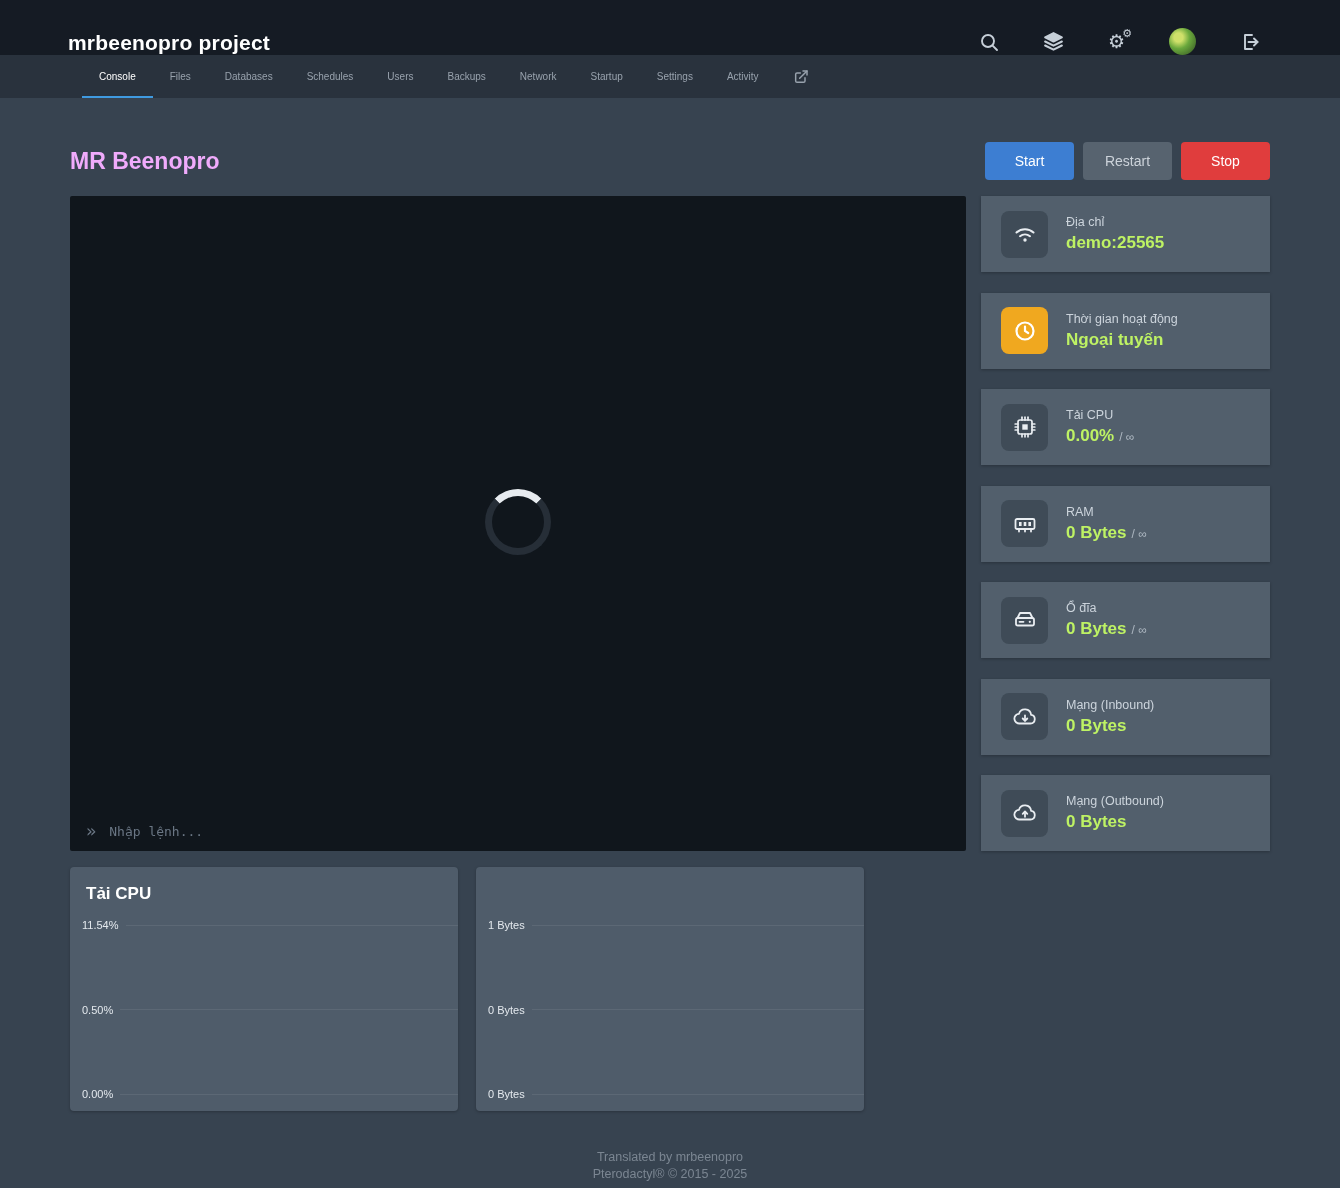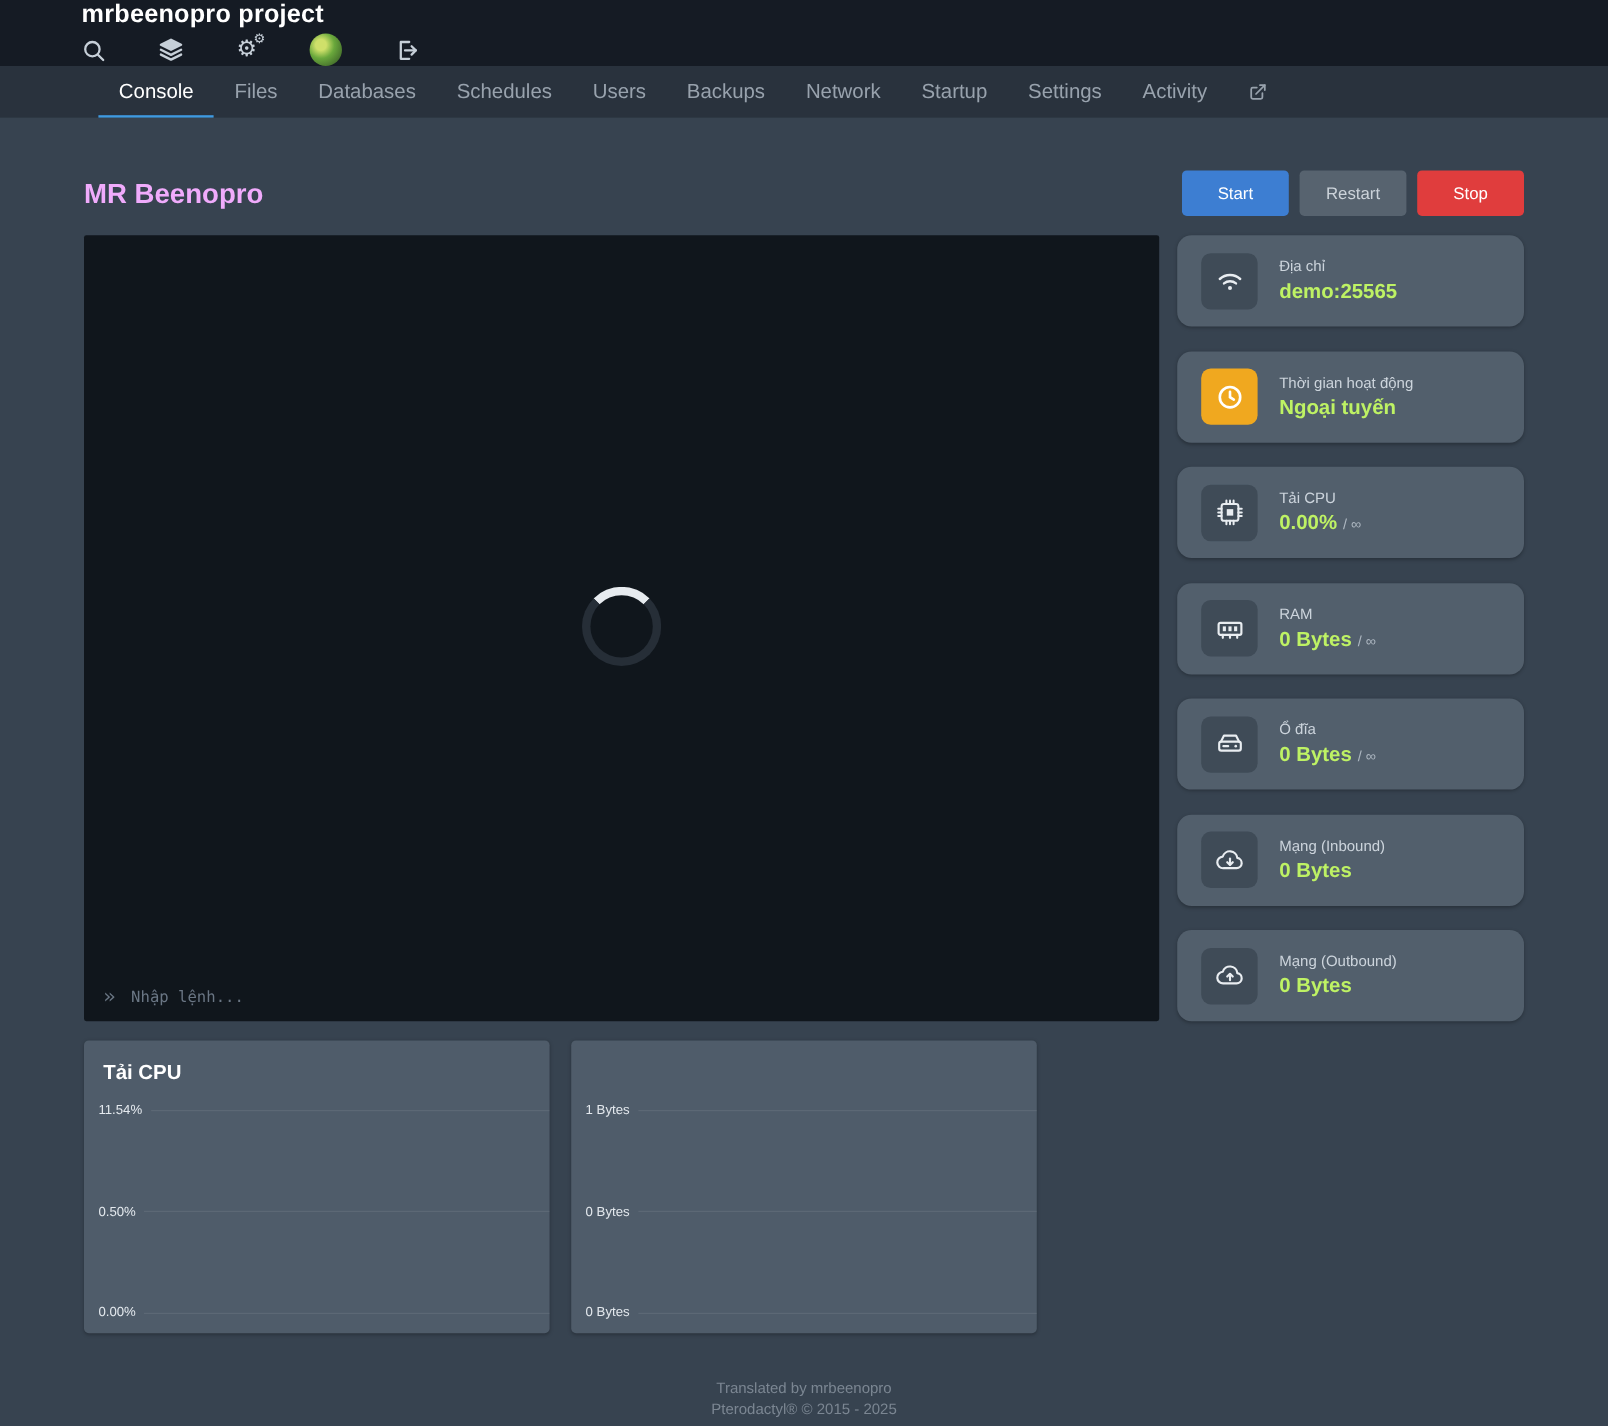--- a/index.html
+++ b/index.html
@@ -1,34 +1,34 @@
 <!DOCTYPE html>
 <html><head>
 <meta charset="utf-8">
 <style>
   * { box-sizing: border-box; }
   html, body { margin: 0; padding: 0; background: #374350; }
   body { font-family: "Liberation Sans", sans-serif; }
   .page { width: 1340px; min-height: 1188px; position: relative; background: #374350; }
 
   
-  .topbar { height: 55px; background: #151b24; display: flex; align-items: flex-start; justify-content: space-between; padding: 0 80px 0 68px; flex-direction: column; }
+  .topbar { height: 55px; background: #151b24; display: flex; align-items: flex-end; justify-content: space-between; padding: 0 80px 0 68px; }
   .topbar-title { color: #ffffff; font-size: 21px; font-weight: 700; letter-spacing: .2px; }
   .topbar-icons { display: flex; align-items: center; gap: 44px; }
   .icon-btn { background: none; border: none; padding: 0; color: #c6cfd8; cursor: pointer; display: flex; align-items: center; justify-content: center; }
   .icon-btn svg { display: block; }
   .cogs { position: relative; font-size: 19px; line-height: 1; color: #c6cfd8; }
   .cog-small { position: absolute; font-size: 11px; top: -4px; right: -7px; }
   .avatar { width: 27px; height: 27px; border-radius: 50%; border: none; cursor: pointer; padding: 0;
             background: radial-gradient(circle at 35% 35%, #cfe06a 0 18%, #6aa83c 45%, #2e4d22 100%); }
 
   
   .subnav { height: 43px; background: #29323d; }
   .subnav-inner { max-width: 1200px; margin: 0 auto; height: 100%; display: flex; align-items: stretch; padding: 0 12px; }
-  .tab { display: flex; align-items: center; padding: 12px 17px; color: #98a2ad; font-size: 17px; cursor: pointer; text-decoration: none; border-bottom: 2px solid transparent; border-top: 2px solid transparent; }
+  .tab { display: flex; align-items: center; padding: 12px 17px; color: #98a2ad; font-size: 10px; cursor: pointer; text-decoration: none; border-bottom: 2px solid transparent; border-top: 2px solid transparent; }
   .tab.active { color: #ffffff; border-bottom-color: #3f9ae0; }
   .tab.icon-tab { color: #98a2ad; }
 
   
   .container { max-width: 1200px; margin: 0 auto; }
   .page-head { display: flex; align-items: center; justify-content: space-between; margin: 44px 0 16px; }
   .page-head h1 { margin: 0; font-size: 23px; font-weight: 700; color: #f0abfc; }
   .power-buttons { display: flex; gap: 9px; }
   .btn { width: 89px; height: 38px; border: none; border-radius: 4px; font-size: 14px; font-family: inherit; cursor: pointer; color: #fff; }
   .btn.start { background: #3d7ed2; }
@@ -41,21 +41,21 @@
   .spinner { position: absolute; left: calc(50% - 33px); top: calc(50% - 35px); width: 66px; height: 66px; border-radius: 50%;
              border: 7px solid #262e37; border-top-color: #e7ebef; animation: spin 1.1s linear infinite; }
   @keyframes spin { to { transform: rotate(360deg); } }
   .console-input-row { position: absolute; left: 0; right: 0; bottom: 0; height: 40px; display: flex; align-items: center; padding: 0 16px; gap: 11px; }
   .prompt { color: #6a7684; font-size: 17px; font-family: "DejaVu Sans Mono", monospace; }
   .console-input { flex: 1; background: transparent; border: none; outline: none; color: #cfd6dd; font-family: "DejaVu Sans Mono", monospace; font-size: 13px; }
   .console-input::placeholder { color: #6a7684; opacity: 1; }
 
   
   .stats { flex: 1; display: flex; flex-direction: column; justify-content: space-between; gap: 20px; }
-  .stat-card { background: #525f6c; border-radius: 12px; height: 76px; display: flex; align-items: center; padding: 0 20px; box-shadow: 0 1px 3px rgba(0,0,0,.25); }
+  .stat-card { background: #525f6c; border-radius: 0; height: 76px; display: flex; align-items: center; padding: 0 20px; box-shadow: 0 1px 3px rgba(0,0,0,.25); }
   .stat-icon { width: 47px; height: 47px; border-radius: 8px; background: #3f4b57; color: #e9edf1; display: flex; align-items: center; justify-content: center; margin-right: 18px; flex: none; }
   .stat-icon.accent { background: #f0a81f; color: #ffffff; }
   .stat-label { font-size: 12.5px; color: #ccd4dc; margin-bottom: 4px; }
   .stat-value { font-size: 17px; font-weight: 700; color: #bef264; }
   .stat-suffix { font-size: 12px; font-weight: 400; color: #aeb8c2; margin-left: 5px; }
 
   
   .charts { display: grid; grid-template-columns: repeat(3, 1fr); gap: 18px; margin-top: 16px; }
   .chart-card { background: #4f5c6a; border-radius: 4px; height: 244px; position: relative; box-shadow: 0 1px 3px rgba(0,0,0,.25); }
   .chart-title { display: flex; align-items: center; justify-content: space-between; padding: 17px 16px 0; font-size: 17px; font-weight: 700; color: #ffffff; }

